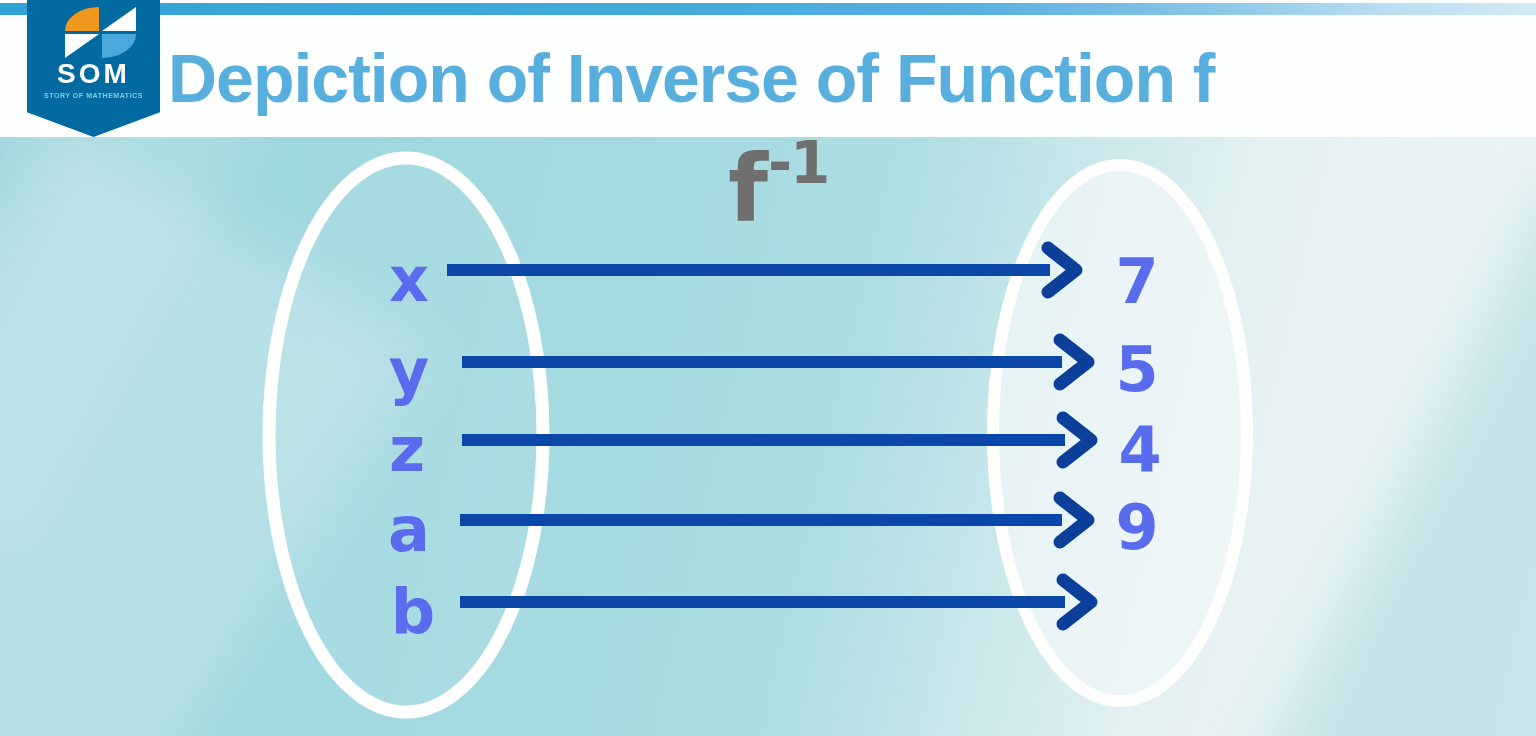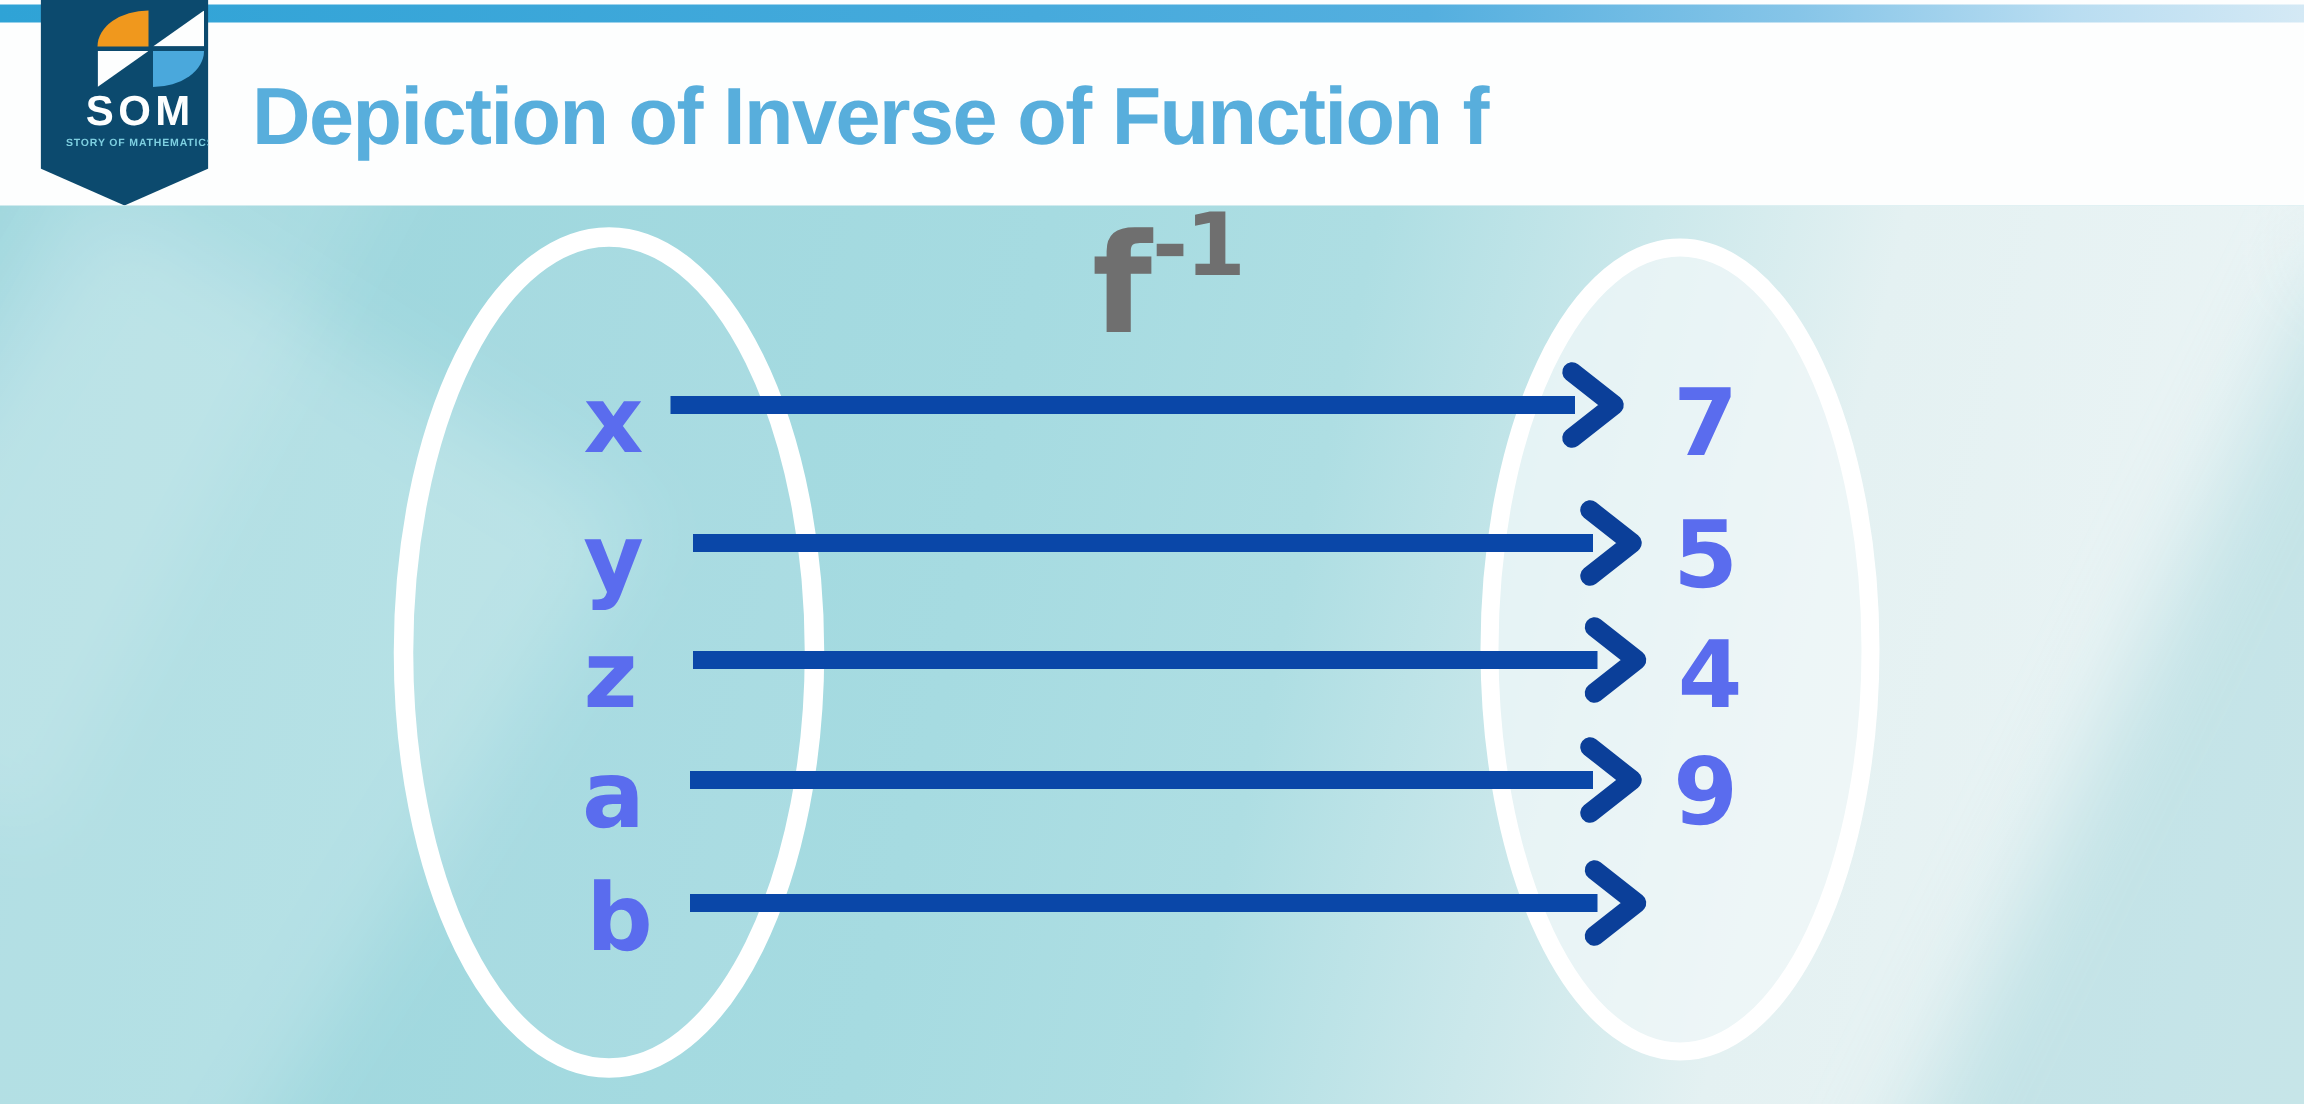--- a/index.html
+++ b/index.html
@@ -11,28 +11,28 @@
     position:absolute; left:0; top:0; width:1536px; height:137px;
     background:#FDFEFE; z-index:2;
   }
   .top-stripe {
     position:absolute; left:0; top:3px; width:1536px; height:12px; z-index:3;
     background:linear-gradient(90deg,#2FA3D6 0%,#46AADC 45%,#54AFDF 62%,#86C5E8 78%,#B9DDF1 90%,#D4E9F5 100%);
   }
   .title {
     position:absolute; left:168px; top:30px; width:1360px; height:95px;
     display:flex; align-items:center; z-index:4;
-    font-size:54px; font-weight:bold; letter-spacing:-1px; white-space:nowrap;
+    font-size:68px; font-weight:bold; letter-spacing:-1px; white-space:nowrap;
     color:#58AEDC;
   }
 
   
   .badge {
-    position:absolute; left:27px; top:0; width:112px; height:137px; z-index:6;
-    background:#0c4a6e;
+    position:absolute; left:27px; top:0; width:133px; height:137px; z-index:6;
+    background:#0369a1;
     clip-path:polygon(0 0,100% 0,100% 82%,50% 100%,0 82%);
     text-decoration:underline;
   }
   .pinwheel {
     position:absolute; left:38px; top:7px; width:71px; height:51px;
     display:grid; grid-template-columns:34px 34px; grid-template-rows:24px 24px; gap:3px;
   }
   .pw-orange { background:#F0981D; border-top-left-radius:34px 24px; }
   .pw-tri-tr { background:#FDFEFE; clip-path:polygon(0 100%,100% 0,100% 100%); }
   .pw-tri-bl { background:#FDFEFE; clip-path:polygon(0 0,100% 0,0 100%); }

